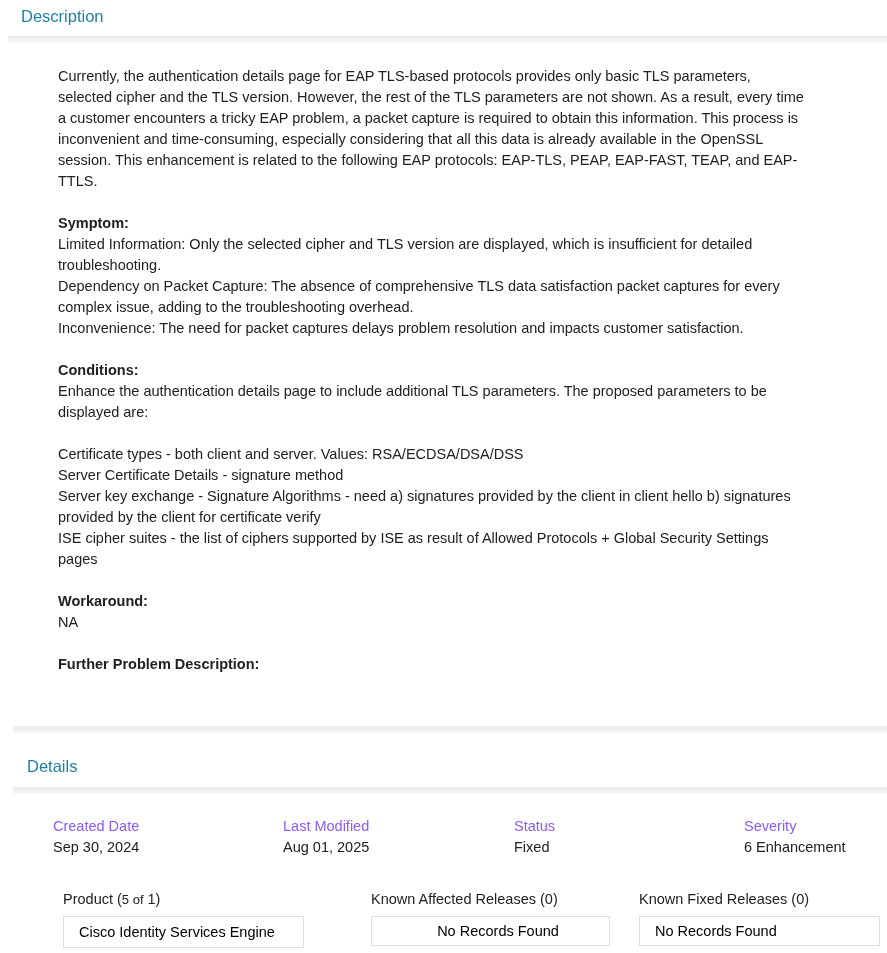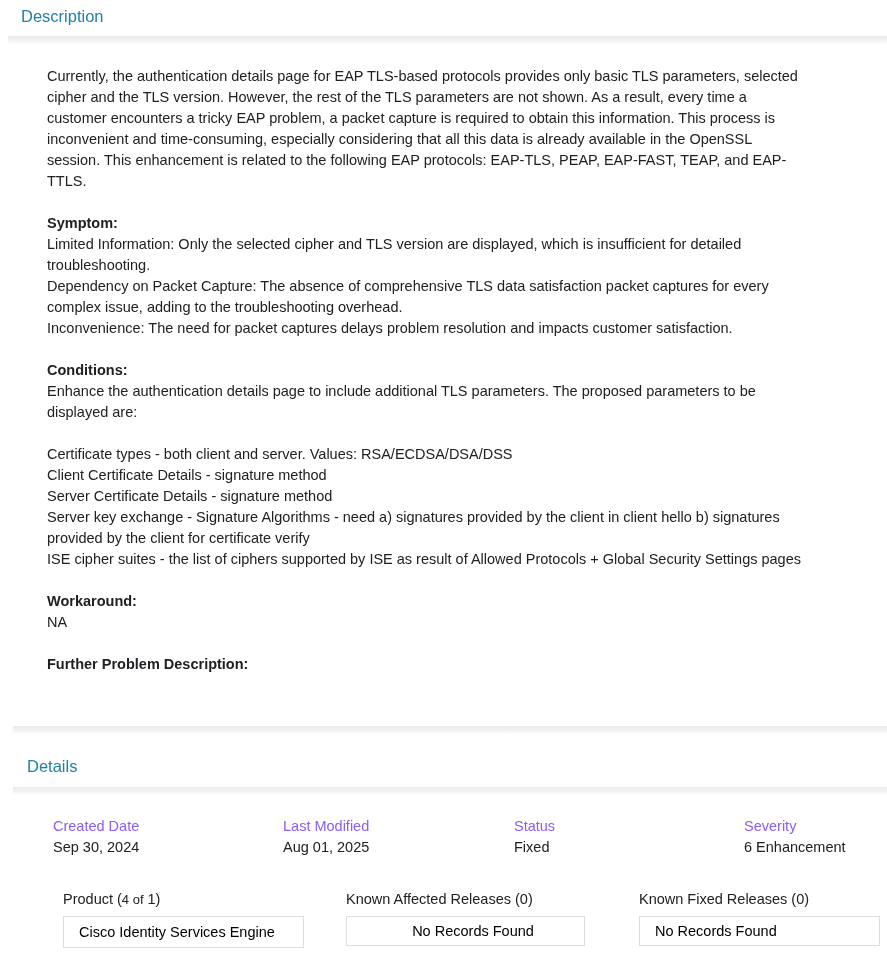--- a/index.html
+++ b/index.html
@@ -31,21 +31,21 @@
     .desc-body {
       position: absolute;
       left: 47px;
       top: 66px;
       width: 760px;
       font-size: 14.5px;
       line-height: 21px;
       color: #202124;
     }
     .desc-body p {
-      margin: 0 0 21px 0;
+      margin: 0 0 21px 11px;
     }
     .desc-body .line {
       display: block;
     }
     .desc-body .heading {
       font-weight: bold;
       display: block;
     }
     .meta-col {
       position: absolute;
@@ -105,21 +105,20 @@
     <span class="line">Inconvenience: The need for packet captures delays problem resolution and impacts customer satisfaction.</span>
   </p>
 
   <p>
     <span class="heading">Conditions:</span>
     <span class="line">Enhance the authentication details page to include additional TLS parameters. The proposed parameters to be displayed are:</span>
   </p>
 
   <p>
     <span class="line">Certificate types - both client and server. Values: RSA/ECDSA/DSA/DSS</span>
-    <span class="line">Client Certificate Details - signature method</span>
     <span class="line">Server Certificate Details - signature method</span>
     <span class="line">Server key exchange - Signature Algorithms - need a) signatures provided by the client in client hello b) signatures provided by the client for certificate verify</span>
     <span class="line">ISE cipher suites - the list of ciphers supported by ISE as result of Allowed Protocols + Global Security Settings pages</span>
   </p>
 
   <p>
     <span class="heading">Workaround:</span>
     <span class="line">NA</span>
   </p>
 
@@ -144,25 +143,25 @@
 <div class="meta-col" style="left:514px;">
   <span class="label">Status</span>
   <span class="value">Fixed</span>
 </div>
 <div class="meta-col" style="left:744px;">
   <span class="label">Severity</span>
   <span class="value">6 Enhancement</span>
 </div>
 
 <div class="release-col" style="left:63px;">
-  <span class="rlabel"><span>Product (</span><span class="small">4 of</span><span> 1)</span></span>
+  <span class="rlabel"><span>Product (</span><span class="small">5 of</span><span> 1)</span></span>
   <div class="release-box" style="left:0; width:241px; height:32px; line-height:30px;">Cisco Identity Services Engine</div>
 </div>
 
-<div class="release-col" style="left:346px;text-align:center;">
+<div class="release-col" style="left:371px;text-align:center;">
   <span class="rlabel">Known Affected Releases (0)</span>
   <div class="release-box" style="left:0;">No Records Found</div>
 </div>
 
 <div class="release-col" style="left:639px;">
   <span class="rlabel">Known Fixed Releases (0)</span>
   <div class="release-box" style="left:0; width:241px;">No Records Found</div>
 </div>
 
 </body></html>

